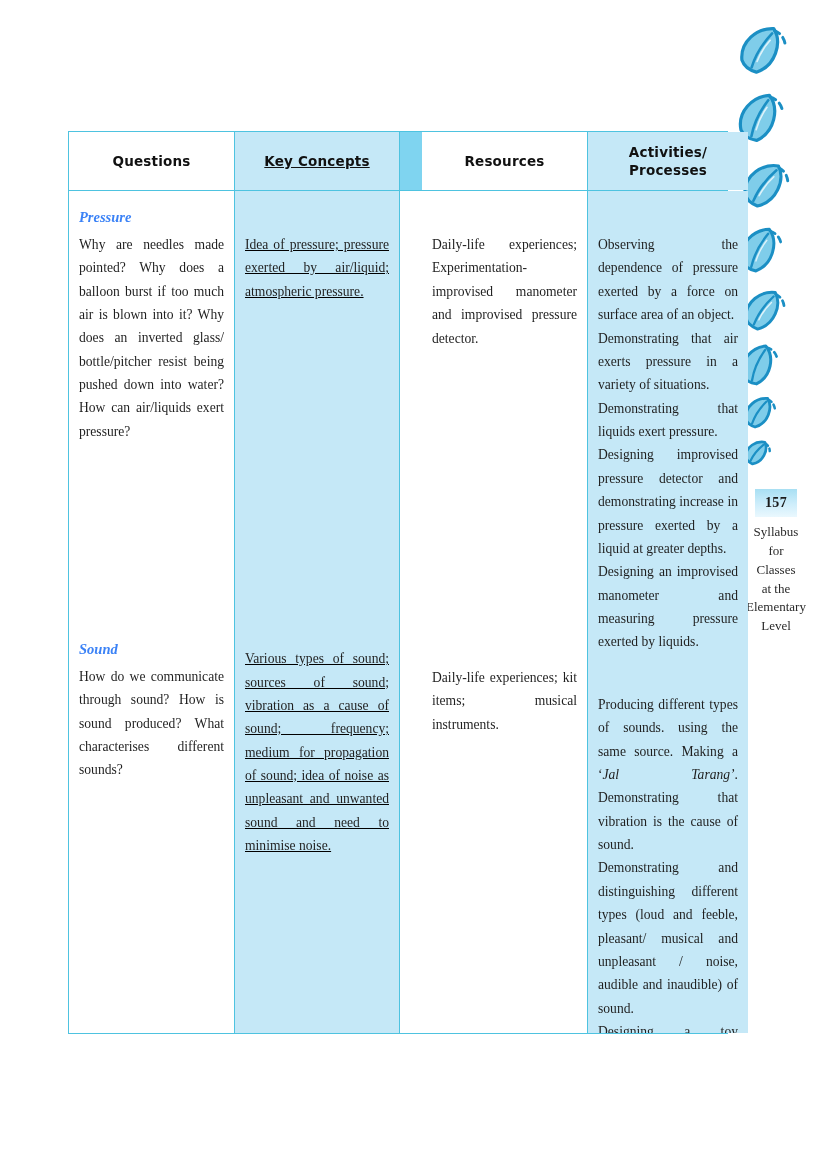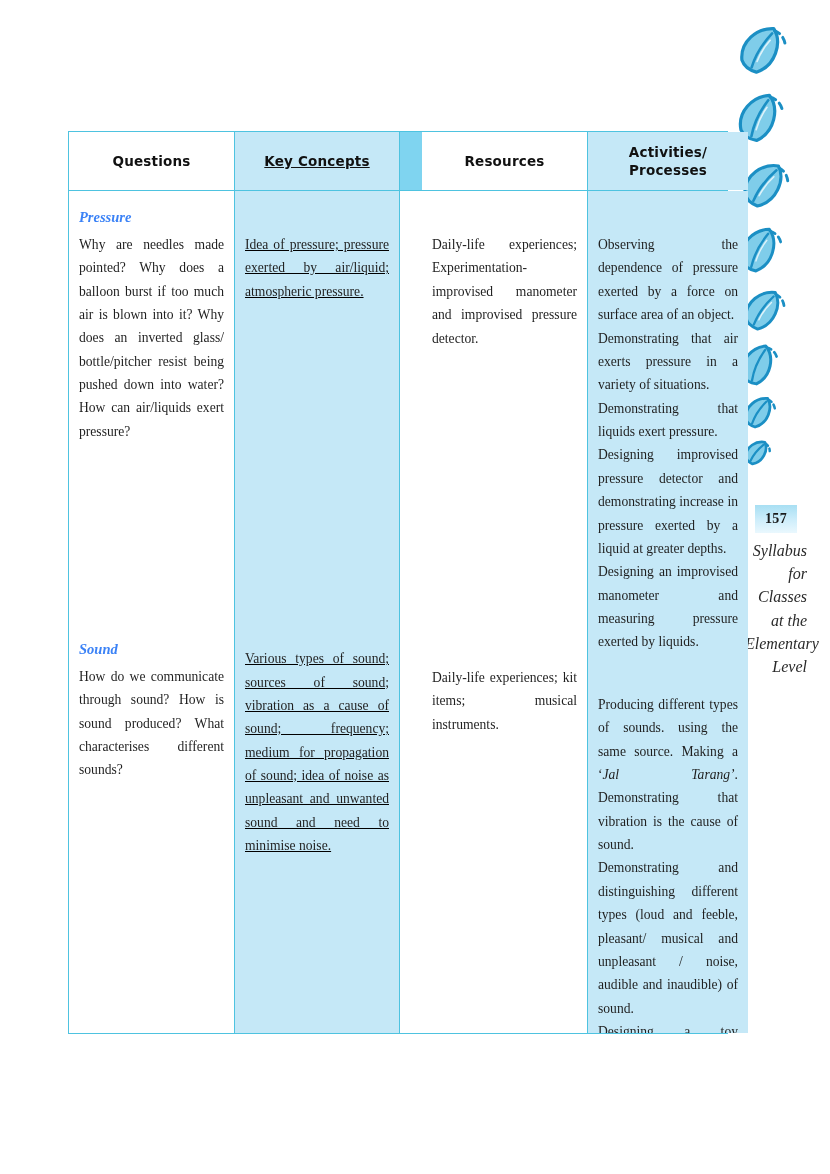--- a/index.html
+++ b/index.html
@@ -102,37 +102,35 @@
   .margin-block {
     position: absolute;
     left: 745px;
     top: 489px;
     width: 62px;
     text-align: center;
   }
   .page-number {
     width: 42px;
     height: 28px;
-    margin: 16px auto 6px auto;
+    margin: 0 auto 6px auto;
     background: linear-gradient(to bottom, #a8dff3 0%, #cfeefb 55%, #eaf8fe 100%);
     font-family: "Liberation Serif", serif;
     font-weight: bold;
     font-size: 14px;
     color: #1a1a1a;
     display: flex;
     align-items: center;
     justify-content: center;
     letter-spacing: 0.3px;
   }
   .running-title {
-    font-style: italic;
-    font-size: 16px;
+    font-size: 13px;
     line-height: 1.45;
     color: #2a2a2a;
-    text-align: right;
   }
   .running-title span { display: block; white-space: nowrap; }
 
   
   .leaf-strip {
     position: absolute;
     left: 726px;
     top: 18px;
     width: 80px;
     height: 460px;

